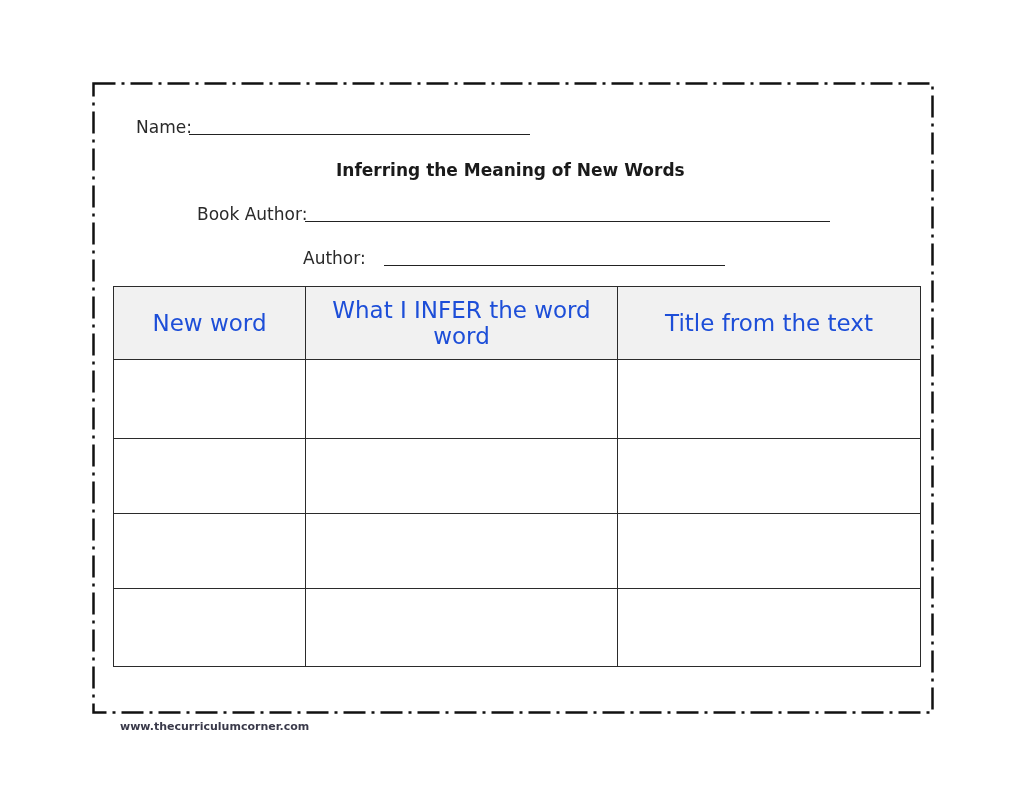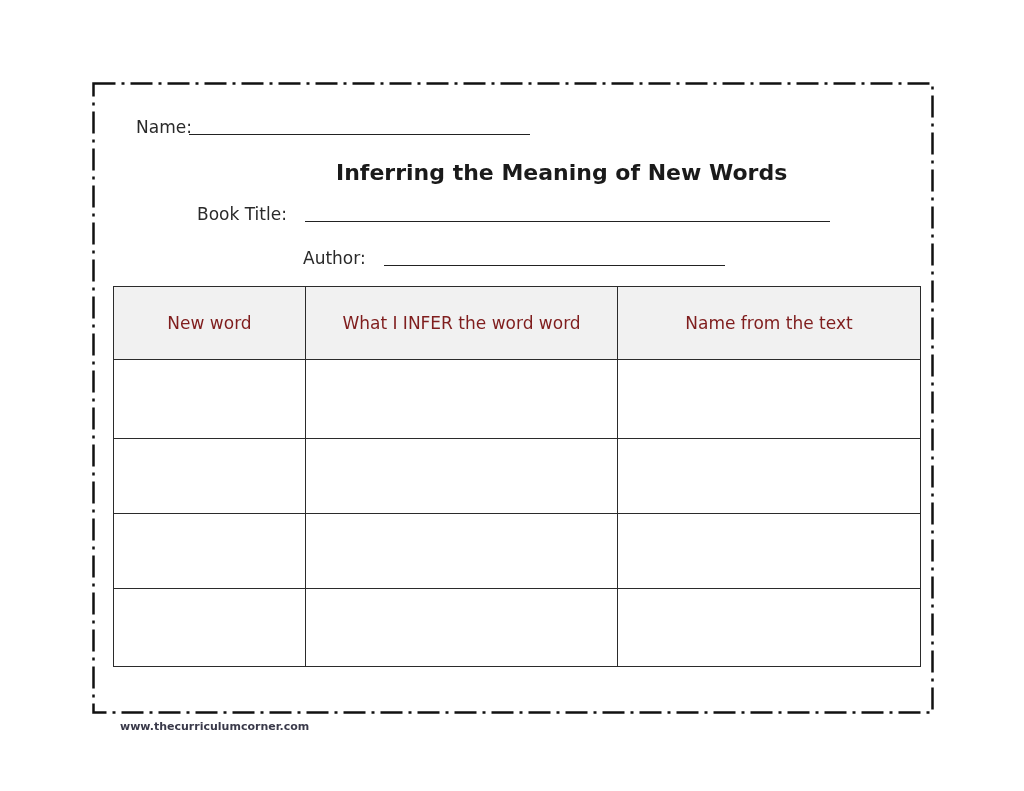--- a/index.html
+++ b/index.html
@@ -7,63 +7,63 @@
       width: 1024px; height: 791px; background: #ffffff; position: relative; overflow: hidden;
       font-family: "DejaVu Sans", sans-serif; color: #222;
     }
     .frame {
       position: absolute; left: 92px; top: 82px; width: 842px; height: 632px;
     }
     .frame svg { position: absolute; left: 0; top: 0; }
     .abs { position: absolute; }
     .label { font-size: 17px; color: #2a2a2a; white-space: nowrap; }
     .line { position: absolute; height: 0; border-bottom: 1.5px solid #222; }
-    .title { font-size: 22px; font-weight: bold; color: #1a1a1a; white-space: nowrap; }
+    .title { font-size: 17px; font-weight: bold; color: #1a1a1a; white-space: nowrap; }
     table.ws {
       position: absolute; left: 113px; top: 286px; width: 807px;
       border-collapse: collapse; table-layout: fixed;
     }
     table.ws th, table.ws td { border: 1.5px solid #2b2b2b; }
     table.ws th {
-      background: #f1f1f1; height: 70px; font-weight: normal; font-size: 17px; color: #7f1d1d; margin-left: 24px;
+      background: #f1f1f1; height: 70px; font-weight: normal; font-size: 23px; color: #1d4ed8; margin-left: 24px;
     }
     table.ws td { height: 72px; background: #fff; }
     .footer { font-size: 11px; font-weight: bold; color: #3a3a4a; white-space: nowrap; }
   </style>
 </head>
 <body>
 
 <div class="frame">
   <svg width="842" height="632">
     <rect x="1.5" y="1.5" width="839" height="629" fill="none" stroke="#111" stroke-width="2.5" stroke-dasharray="22 6 3 6"></rect>
   </svg>
 </div>
 
 <span class="abs label" style="left:120px; top:117px;margin-left:16px;">Name:</span>
 <div class="line" style="left:189px; top:134px; width:341px;"></div>
 
 <span class="abs title" style="left:336px; top:160px;">Inferring the Meaning of New Words</span>
 
-<span class="abs label" style="left:197px; top:204px;">Book Title:</span>
+<span class="abs label" style="left:197px; top:204px;">Book Author:</span>
 <div class="line" style="left:305px; top:221px; width:525px;"></div>
 
 <span class="abs label" style="left:303px; top:248px;text-align:right;">Author:</span>
 <div class="line" style="left:384px; top:265px; width:341px;"></div>
 
 <table class="ws">
   <colgroup>
     <col style="width:192px">
     <col style="width:312px">
     <col style="width:303px">
   </colgroup>
   <thead>
     <tr>
       <th>New word</th>
       <th>What I INFER the word word</th>
-      <th>Name from the text</th>
+      <th>Title from the text</th>
     </tr>
   </thead>
   <tbody>
     <tr>
       <td style="height:76px"></td>
       <td></td>
       <td></td>
     </tr>
     <tr>
       <td></td>

